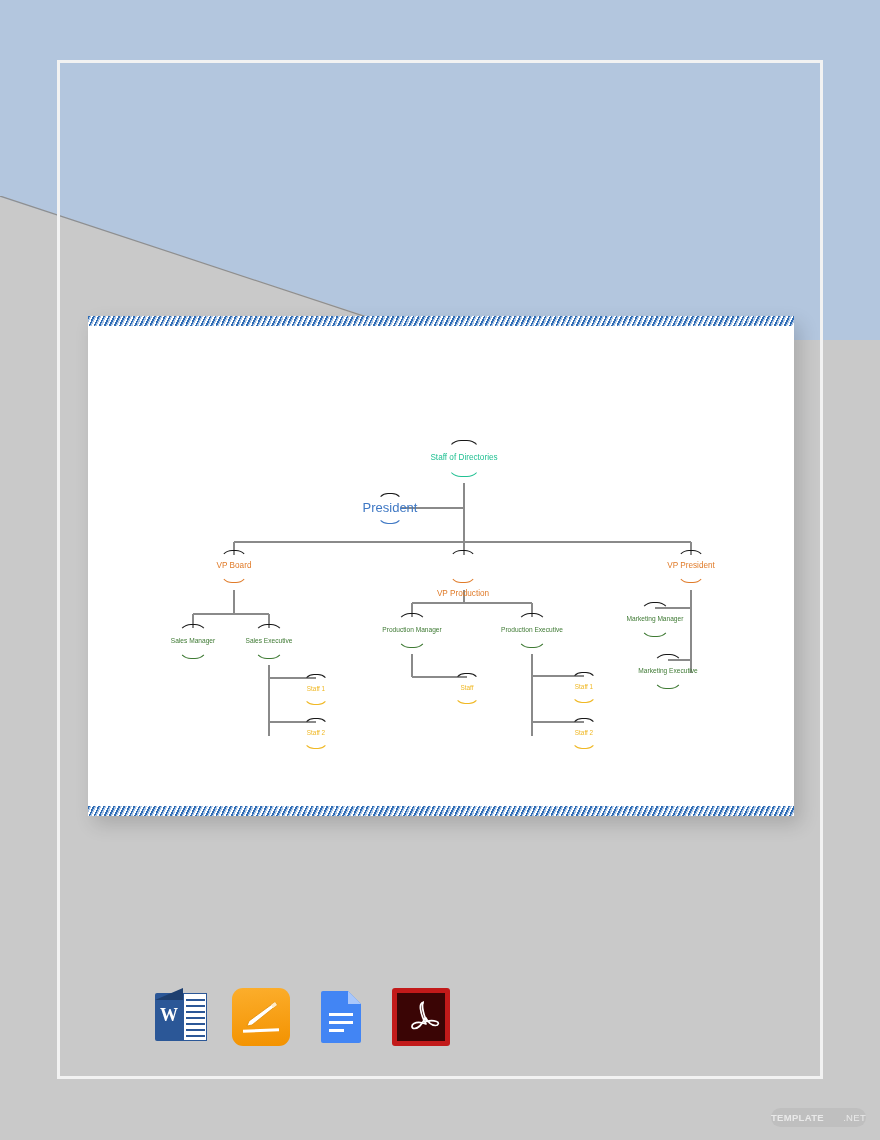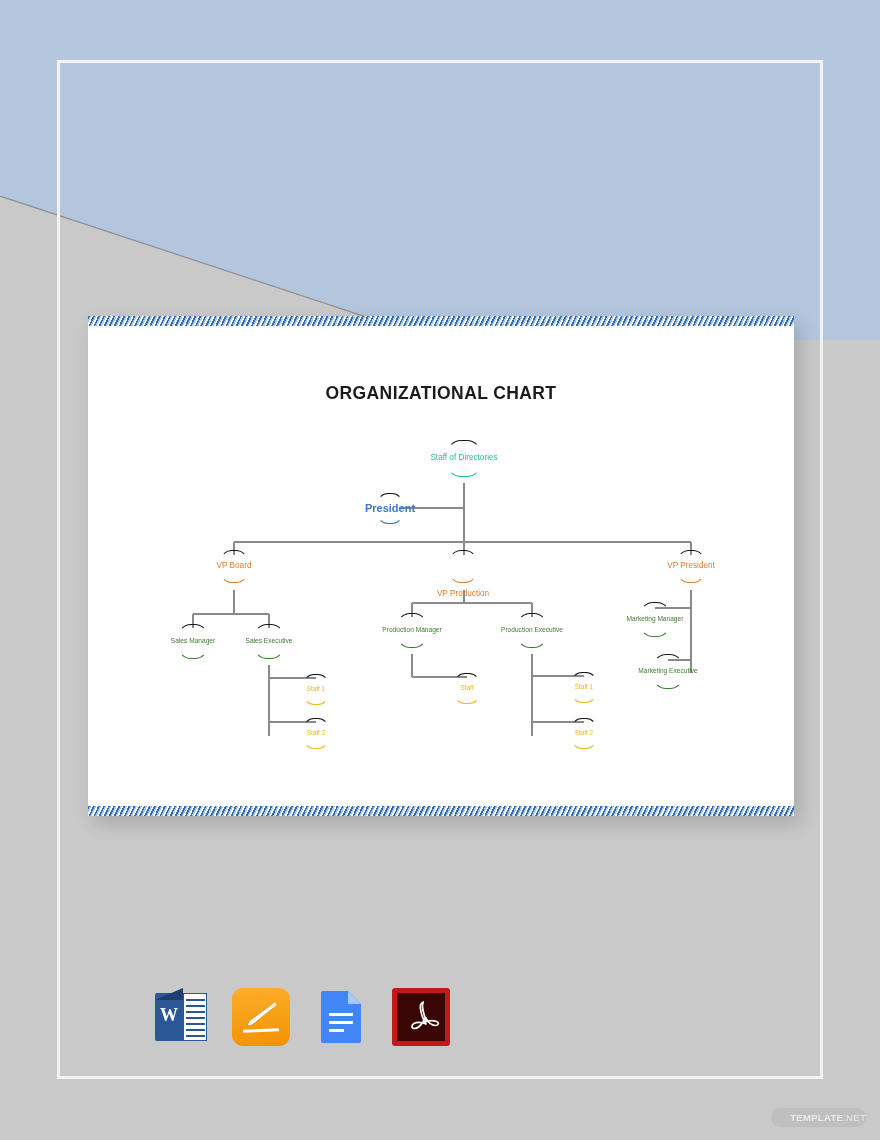--- a/index.html
+++ b/index.html
@@ -204,40 +204,39 @@
     left: 771px; top: 1108px;
     width: 95px; height: 19px;
     border-radius: 10px;
     background: #bfbfbf;
     color: #e9e9e9;
     font-size: 9.5px;
     font-weight: bold;
     letter-spacing: 0.3px;
     display: flex;
     align-items: center;
-    justify-content: flex-end;
+    justify-content: space-between;
   }
   #template-badge .dotnet { font-weight: normal; }
 </style>
 </head>
 <body>
 
 <div id="bg-blue"></div>
 <svg id="bg-diag-line">
   <line x1="0" y1="0" x2="442" y2="146" stroke="#8f8f8f" stroke-width="1.2"></line>
 </svg>
 
 <div id="outer-frame"></div>
 
 <div id="doc-wrap">
   <div class="hatch-band" id="hatch-top"></div>
   <div class="hatch-band" id="hatch-bottom"></div>
 
   <div id="doc-page">
-    <div id="doc-title">ORGANIZATIONAL CHART</div>
 
     <svg id="chart" viewBox="0 0 706 480">
       <g stroke="#8a8a8a" stroke-width="1.15" fill="none" shape-rendering="crispEdges">
 
         <line x1="376" y1="157" x2="376" y2="216"></line>
 
         <line x1="376" y1="182" x2="313" y2="182"></line>
 
         <line x1="146" y1="216" x2="603" y2="216"></line>
 
@@ -274,21 +273,21 @@
 
     <div id="nodes">
         <div class="node" style="left: 376px; top: 132px;">
           <span class="arc-top" style="width: 34px; height: 14px; border-radius: 34px 34px 0px 0px; border-width: 1.7px 1.7px 0px; border-top-color: rgb(22, 22, 22); top: -18px;"></span>
           <span class="arc-bot" style="width: 34px; height: 14px; border-radius: 0px 0px 34px 34px; border-width: 0px 1.4px 1.4px; border-bottom-color: rgb(34, 193, 147); bottom: -19px;"></span>
           <span class="label" style="color: rgb(34, 193, 147); font-size: 8.2px;">Staff of Directories</span>
         </div>
         <div class="node" style="left: 302px; top: 182px;">
           <span class="arc-top" style="width: 26px; height: 11px; border-radius: 26px 26px 0px 0px; border-width: 1.7px 1.7px 0px; border-top-color: rgb(22, 22, 22); top: -15px;"></span>
           <span class="arc-bot" style="width: 26px; height: 11px; border-radius: 0px 0px 26px 26px; border-width: 0px 1.4px 1.4px; border-bottom-color: rgb(63, 120, 196); bottom: -16px;"></span>
-          <span class="label" style="color: rgb(63, 120, 196); font-size: 11px; font-weight: bold;">President</span>
+          <span class="label" style="color: rgb(63, 120, 196); font-size: 13px;">President</span>
         </div>
         <div class="node" style="left: 146px; top: 240px;">
           <span class="arc-top" style="width: 28px; height: 12px; border-radius: 28px 28px 0px 0px; border-width: 1.7px 1.7px 0px; border-top-color: rgb(22, 22, 22); top: -16px;"></span>
           <span class="arc-bot" style="width: 28px; height: 12px; border-radius: 0px 0px 28px 28px; border-width: 0px 1.4px 1.4px; border-bottom-color: rgb(224, 123, 41); bottom: -17px;"></span>
           <span class="label" style="color: rgb(224, 123, 41); font-size: 8.2px;">VP Board</span>
         </div>
         <div class="node" style="left: 375px; top: 240px;">
           <span class="arc-top" style="width: 28px; height: 12px; border-radius: 28px 28px 0px 0px; border-width: 1.7px 1.7px 0px; border-top-color: rgb(22, 22, 22); top: -16px;"></span>
           <span class="arc-bot" style="width: 28px; height: 12px; border-radius: 0px 0px 28px 28px; border-width: 0px 1.4px 1.4px; border-bottom-color: rgb(224, 123, 41); bottom: -17px;"></span>
           <span class="label" style="color: rgb(224, 123, 41); font-size: 8.2px; margin-top: 28px;">VP Production</span>

